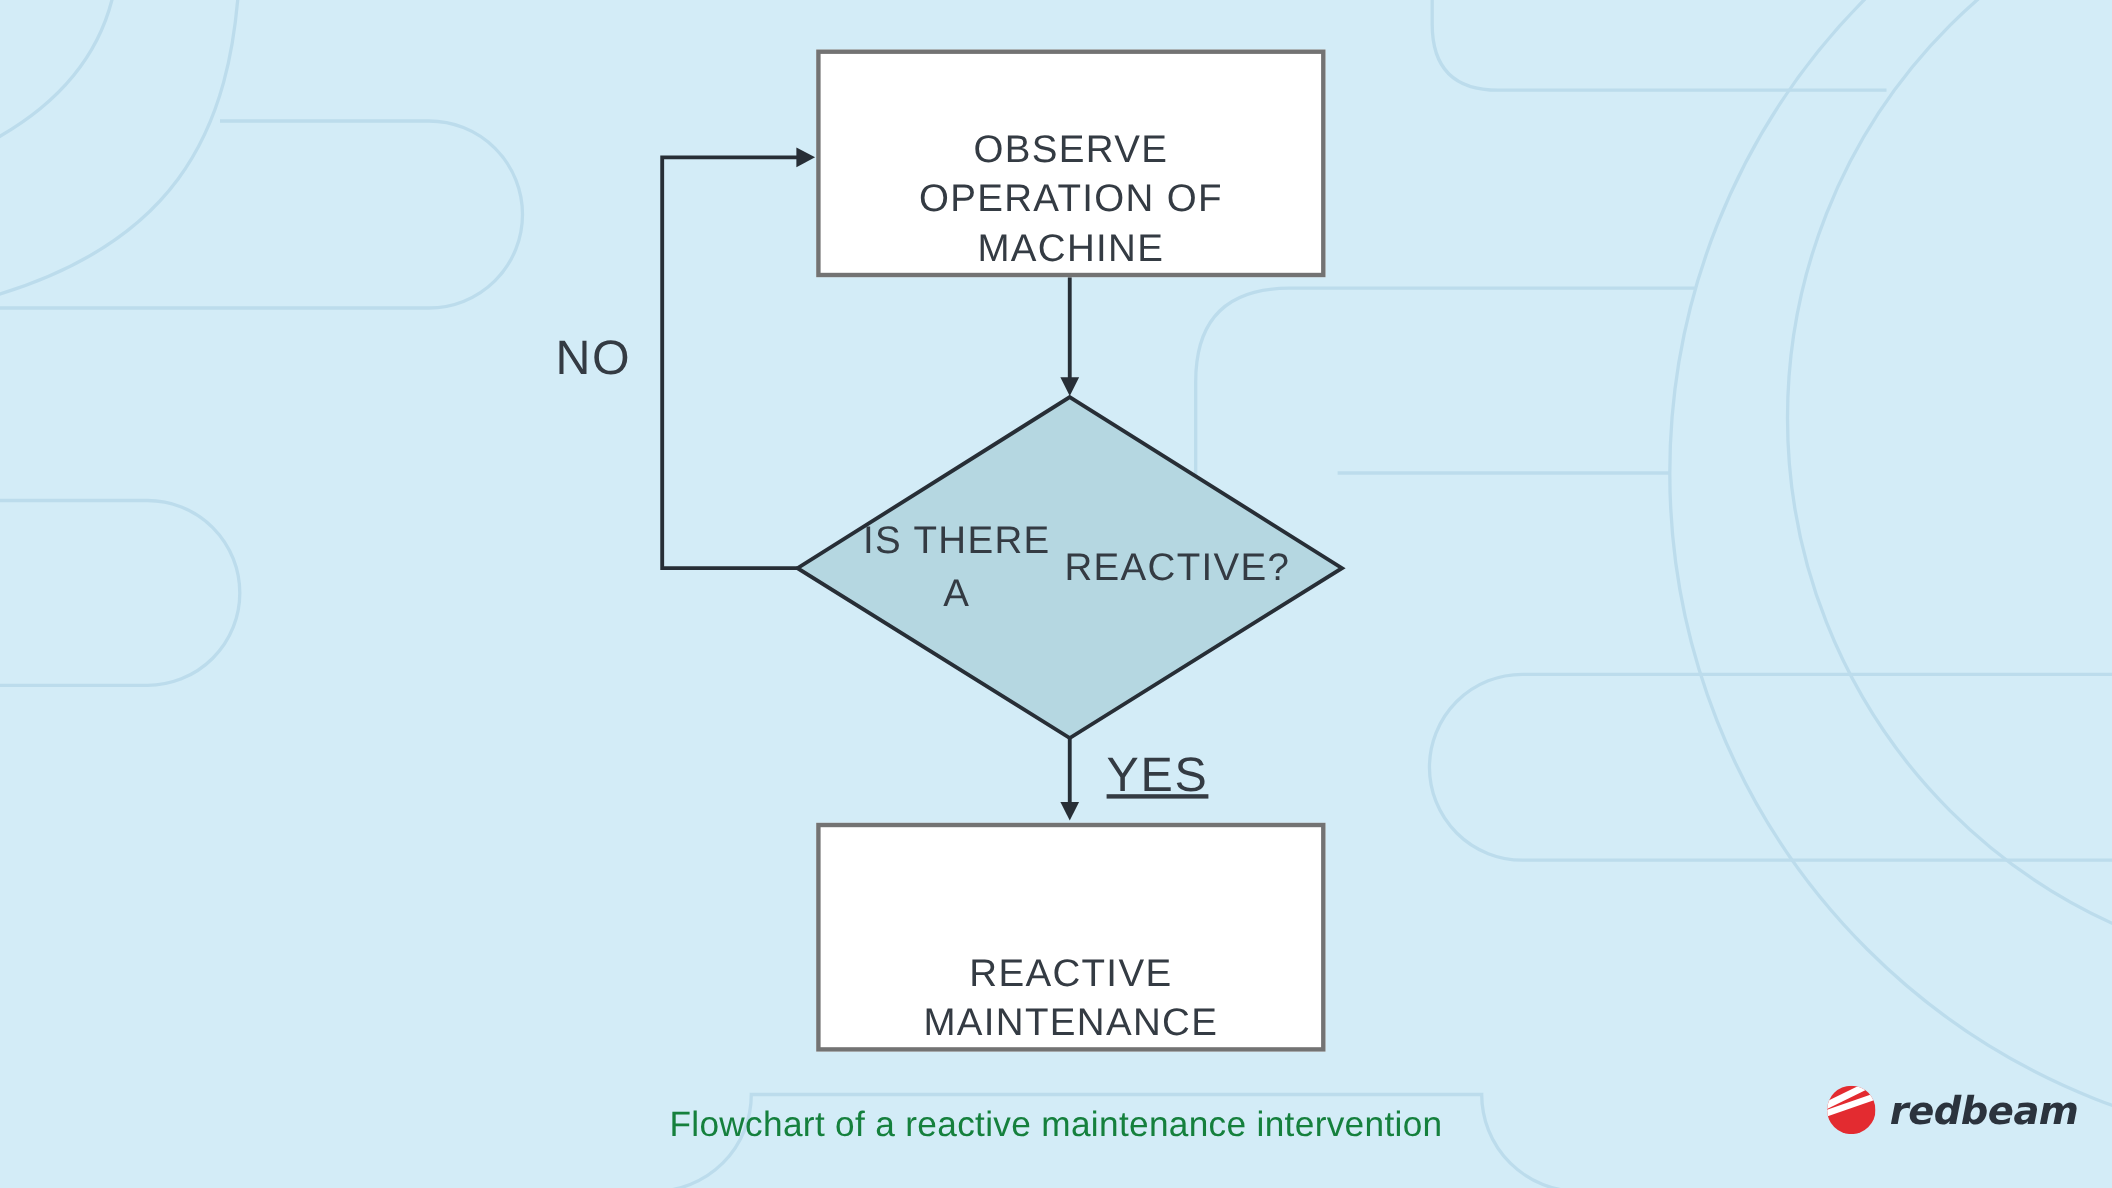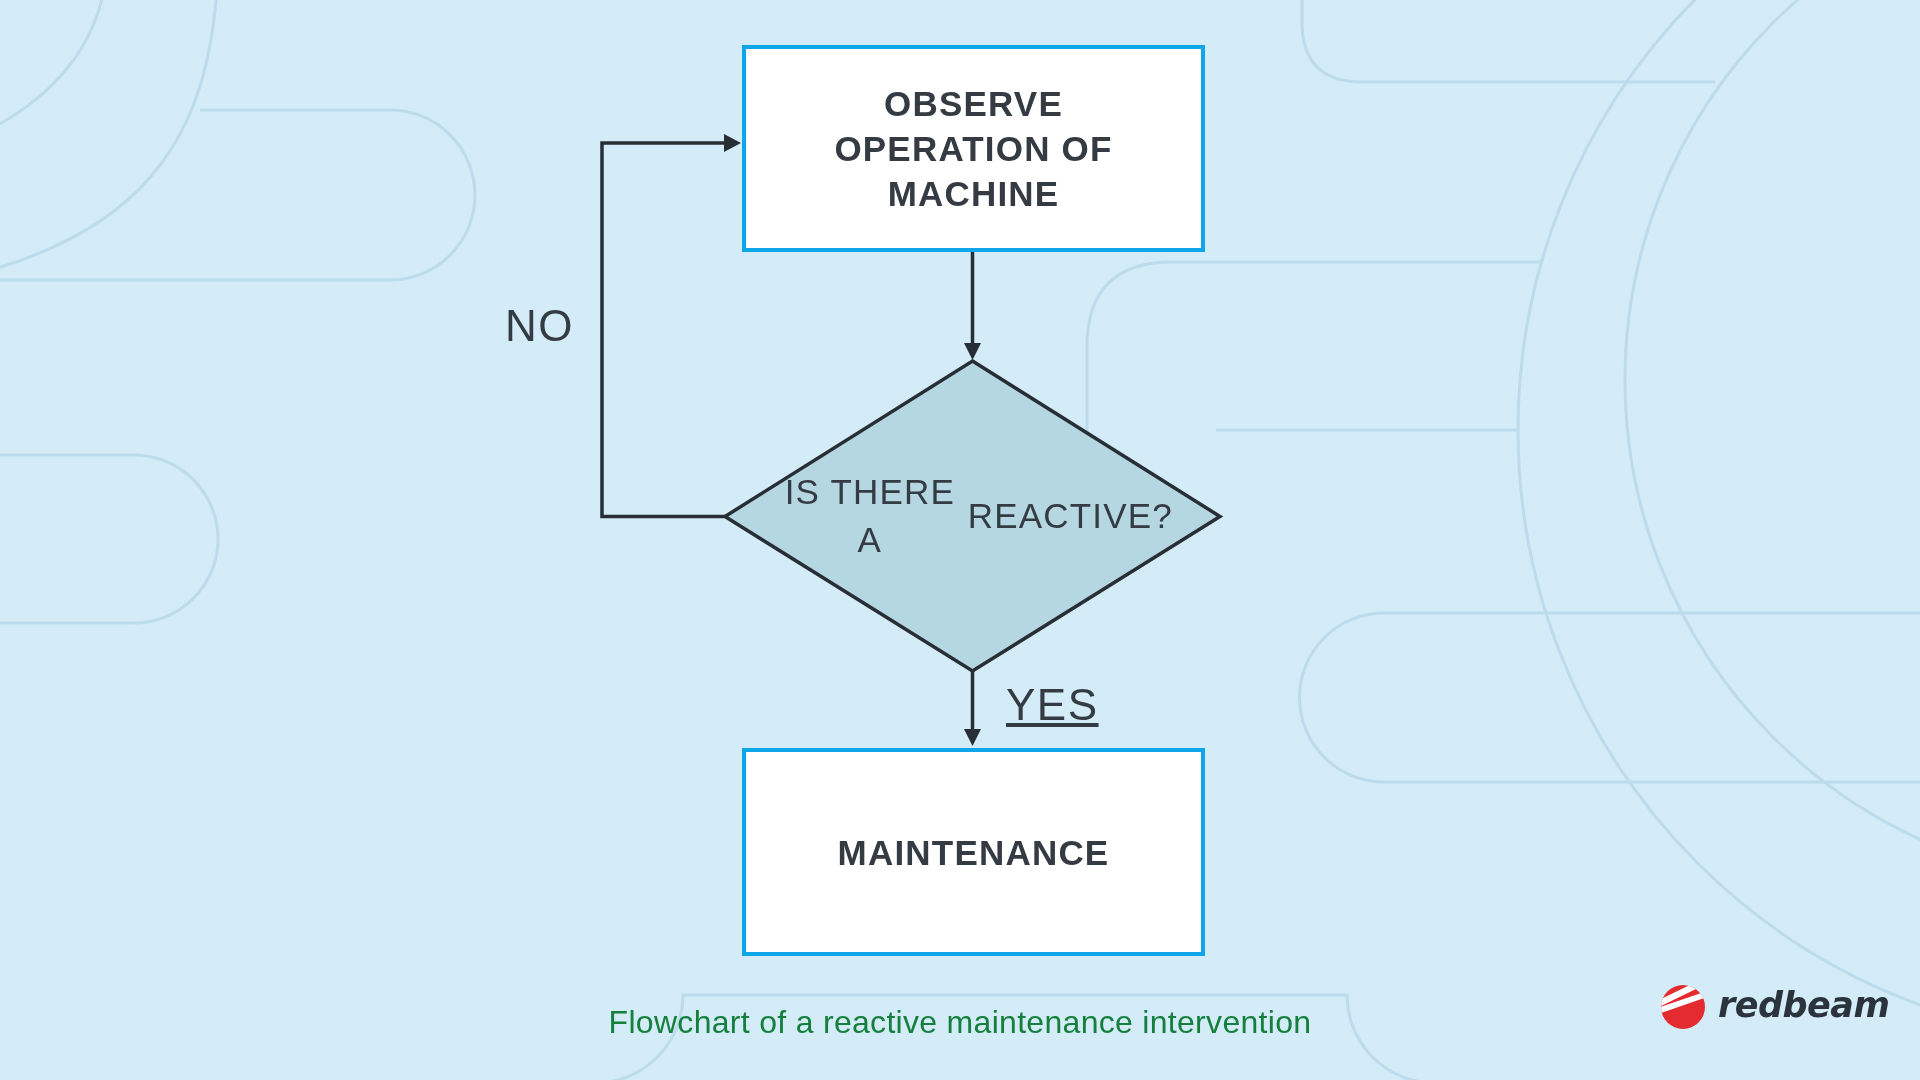--- a/index.html
+++ b/index.html
@@ -10,24 +10,24 @@
     background:#d3ecf7;
     overflow:hidden;
     font-family:"Liberation Sans", sans-serif;
     color:#343b43;
   }
   svg.layer{position:absolute;left:0;top:0;width:1920px;height:1080px;display:block;}
   .node{
     position:absolute;
     box-sizing:border-box;
     background:#ffffff;
-    border:4px solid #0ea5e9;
-    display:flex;flex-direction:column;align-items:center;justify-content:center;
+    border:4px solid #737373;
+    display:flex;flex-direction:column;align-items:center;justify-content:flex-end;
     text-align:center;
-    font-size:35px;line-height:45px;font-weight:700;letter-spacing:1.2px;
+    font-size:35px;line-height:45px;font-weight:400;letter-spacing:1.2px;
   }
   .node-observe{left:742px;top:45px;width:463px;height:207px;}
   .node-reactive{left:742px;top:748px;width:463px;height:208px;}
   .decision-text{
     position:absolute;left:772px;top:468px;width:401px;
     display:flex;flex-direction:row;align-items:center;justify-content:center;
     text-align:center;
     font-size:35px;line-height:48px;font-weight:500;letter-spacing:1.2px;
   }
   .edge-label{
@@ -36,21 +36,21 @@
   }
   .edge-label-no{left:505px;top:308px;}
   .edge-label-yes{left:1006px;top:687px;text-decoration:underline;}
   .caption{
     position:absolute;left:0;top:1004px;width:1920px;
     text-align:center;
     font-size:32px;font-weight:500;letter-spacing:0.3px;color:#15803d;
   }
   .brand{
     position:absolute;left:1661px;top:985px;height:46px;
-    display:flex;align-items:flex-start;
+    display:flex;align-items:flex-end;
   }
   .brand-name{
     margin-left:13px;
     font-family:"DejaVu Sans", sans-serif;
     font-style:italic;font-weight:bold;
     font-size:35px;color:#2b333d;letter-spacing:-0.5px;
   }
 </style>
 </head>
 <body>
@@ -90,20 +90,21 @@
     <span>OPERATION OF</span>
     <span>MACHINE</span>
   </div>
 
   <div class="decision-text">
     <span>IS THERE A</span>
     <span>REACTIVE?</span>
   </div>
 
   <div class="node node-reactive">
+    <span>REACTIVE</span>
     <span>MAINTENANCE</span>
   </div>
 
   <div class="edge-label edge-label-no">NO</div>
   <div class="edge-label edge-label-yes">YES</div>
 
   <div class="caption">Flowchart of a reactive maintenance intervention</div>
 
   <div class="brand">
     <svg width="44" height="44" viewBox="0 0 42 42">

